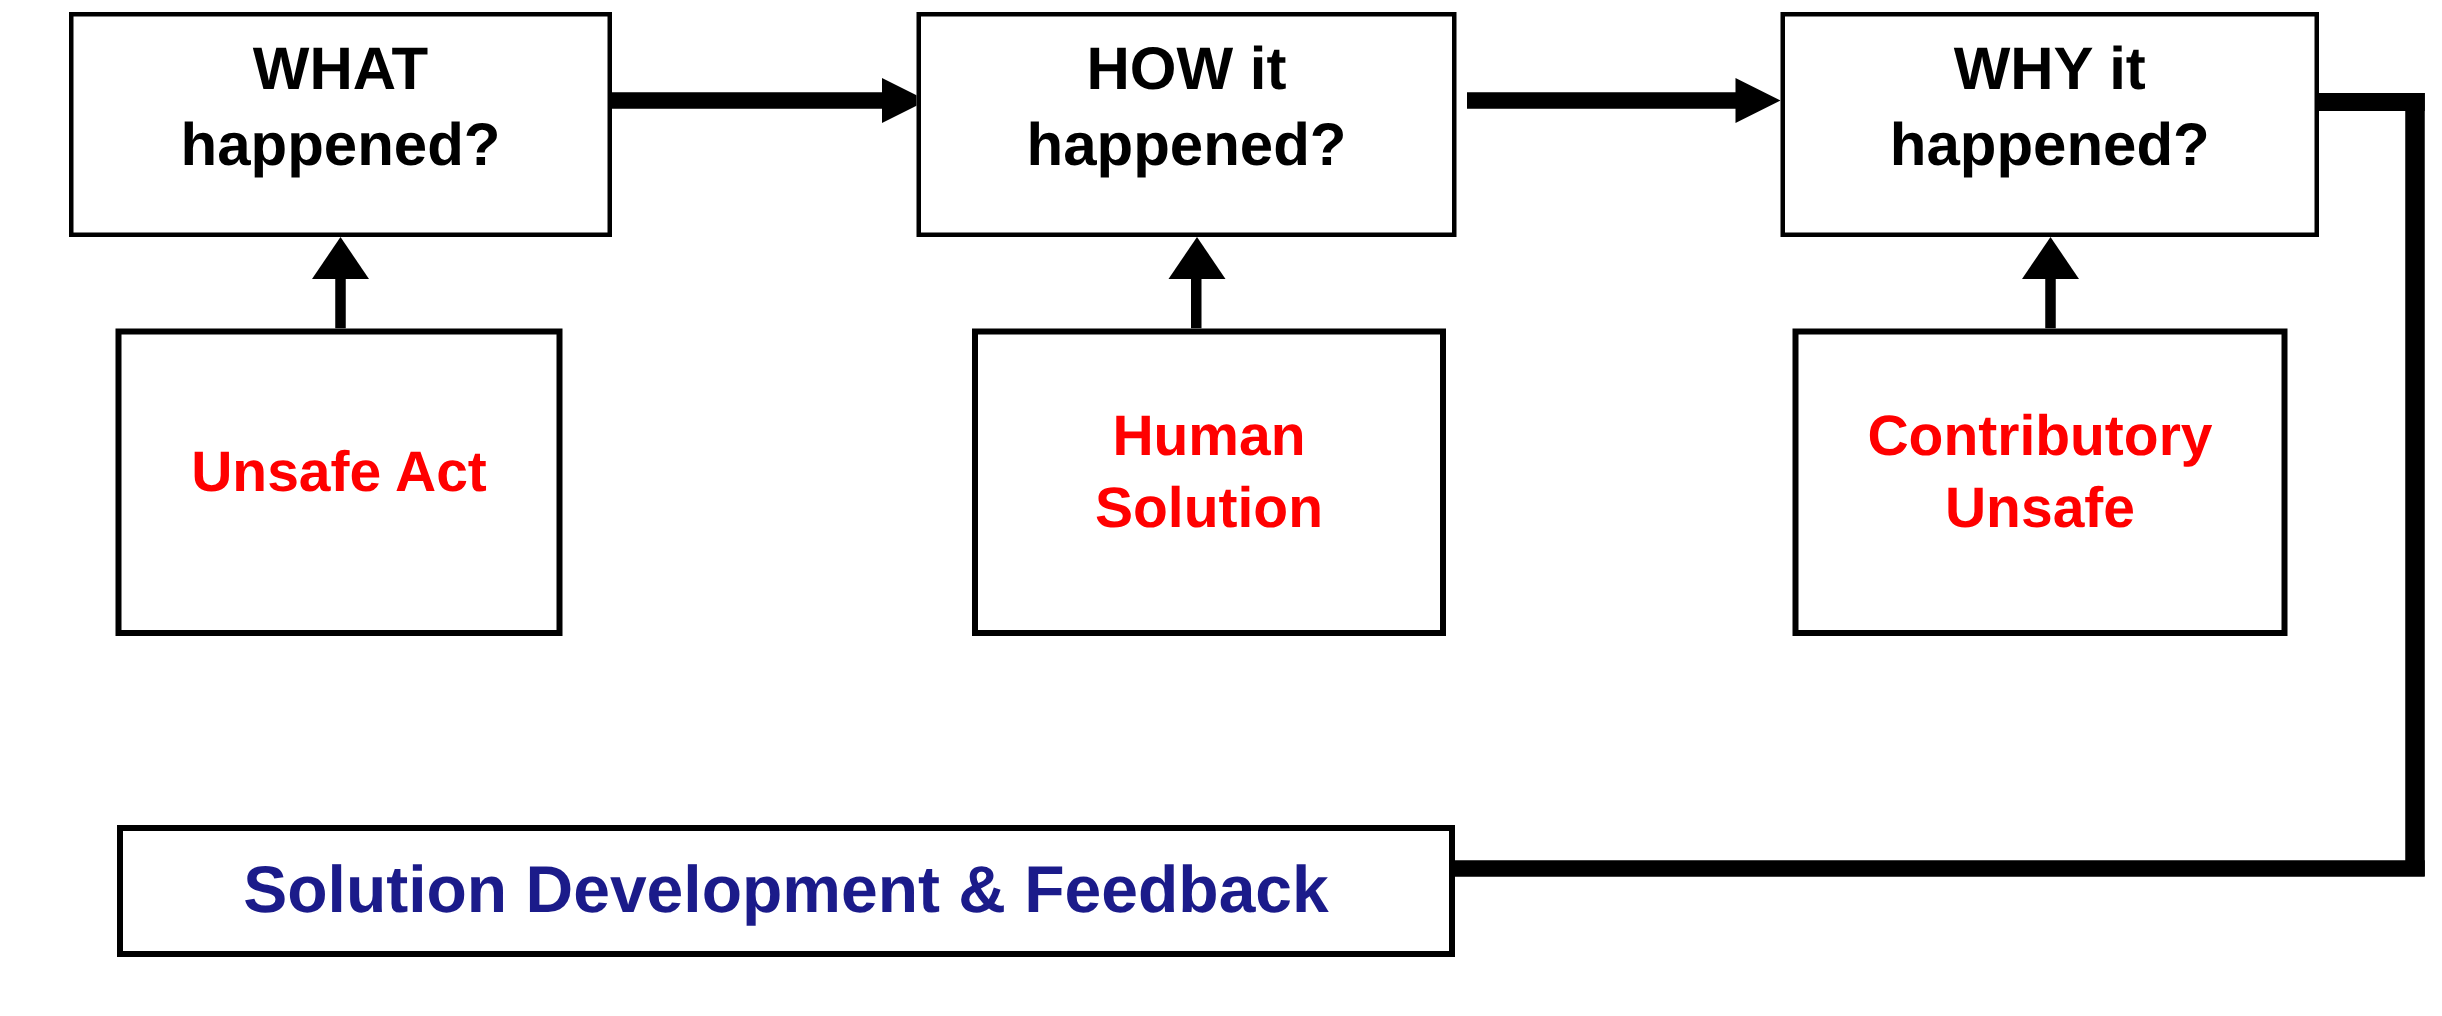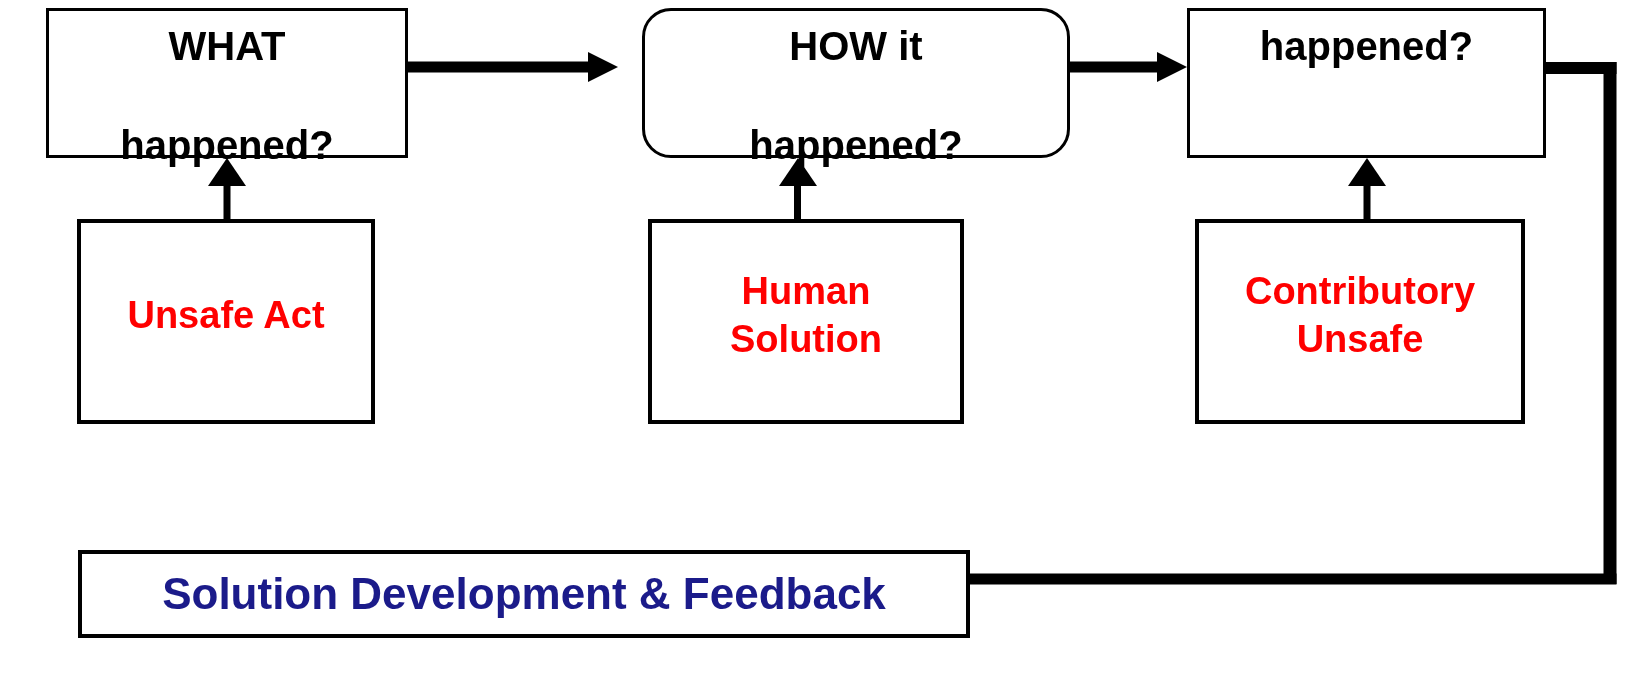--- a/index.html
+++ b/index.html
@@ -22,24 +22,23 @@
     font-weight:bold;
   }
   .box .ln{display:block;white-space:nowrap;}
   
   .q-box{
     top:8px;height:150px;
     justify-content:flex-start;
     padding-top:10px;
     font-size:40px;line-height:51px;
     color:#000000;
-    gap:48px;
   }
   #box-what{left:46px;width:362px;}
-  #box-how{left:642px;width:428px;border-radius:29px;}
+  #box-how{left:611px;width:360px;}
   #box-why{left:1187px;width:359px;}
   
   .c-box{
     top:219px;height:205px;
     border-width:4px;
     justify-content:center;
     font-size:38px;line-height:48px;
     color:#FF0000;
     padding-bottom:14px;
   }
@@ -103,20 +102,21 @@
     <span class="ln">WHAT</span>
     <span class="ln">happened?</span>
   </div>
 
   <div class="box q-box" id="box-how">
     <span class="ln">HOW it</span>
     <span class="ln">happened?</span>
   </div>
 
   <div class="box q-box" id="box-why">
+    <span class="ln">WHY it</span>
     <span class="ln">happened?</span>
   </div>
 
   <div class="box c-box" id="box-unsafe">
     <span class="ln">Unsafe Act</span>
   </div>
 
   <div class="box c-box" id="box-human">
     <span class="ln">Human</span>
     <span class="ln">Solution</span>

